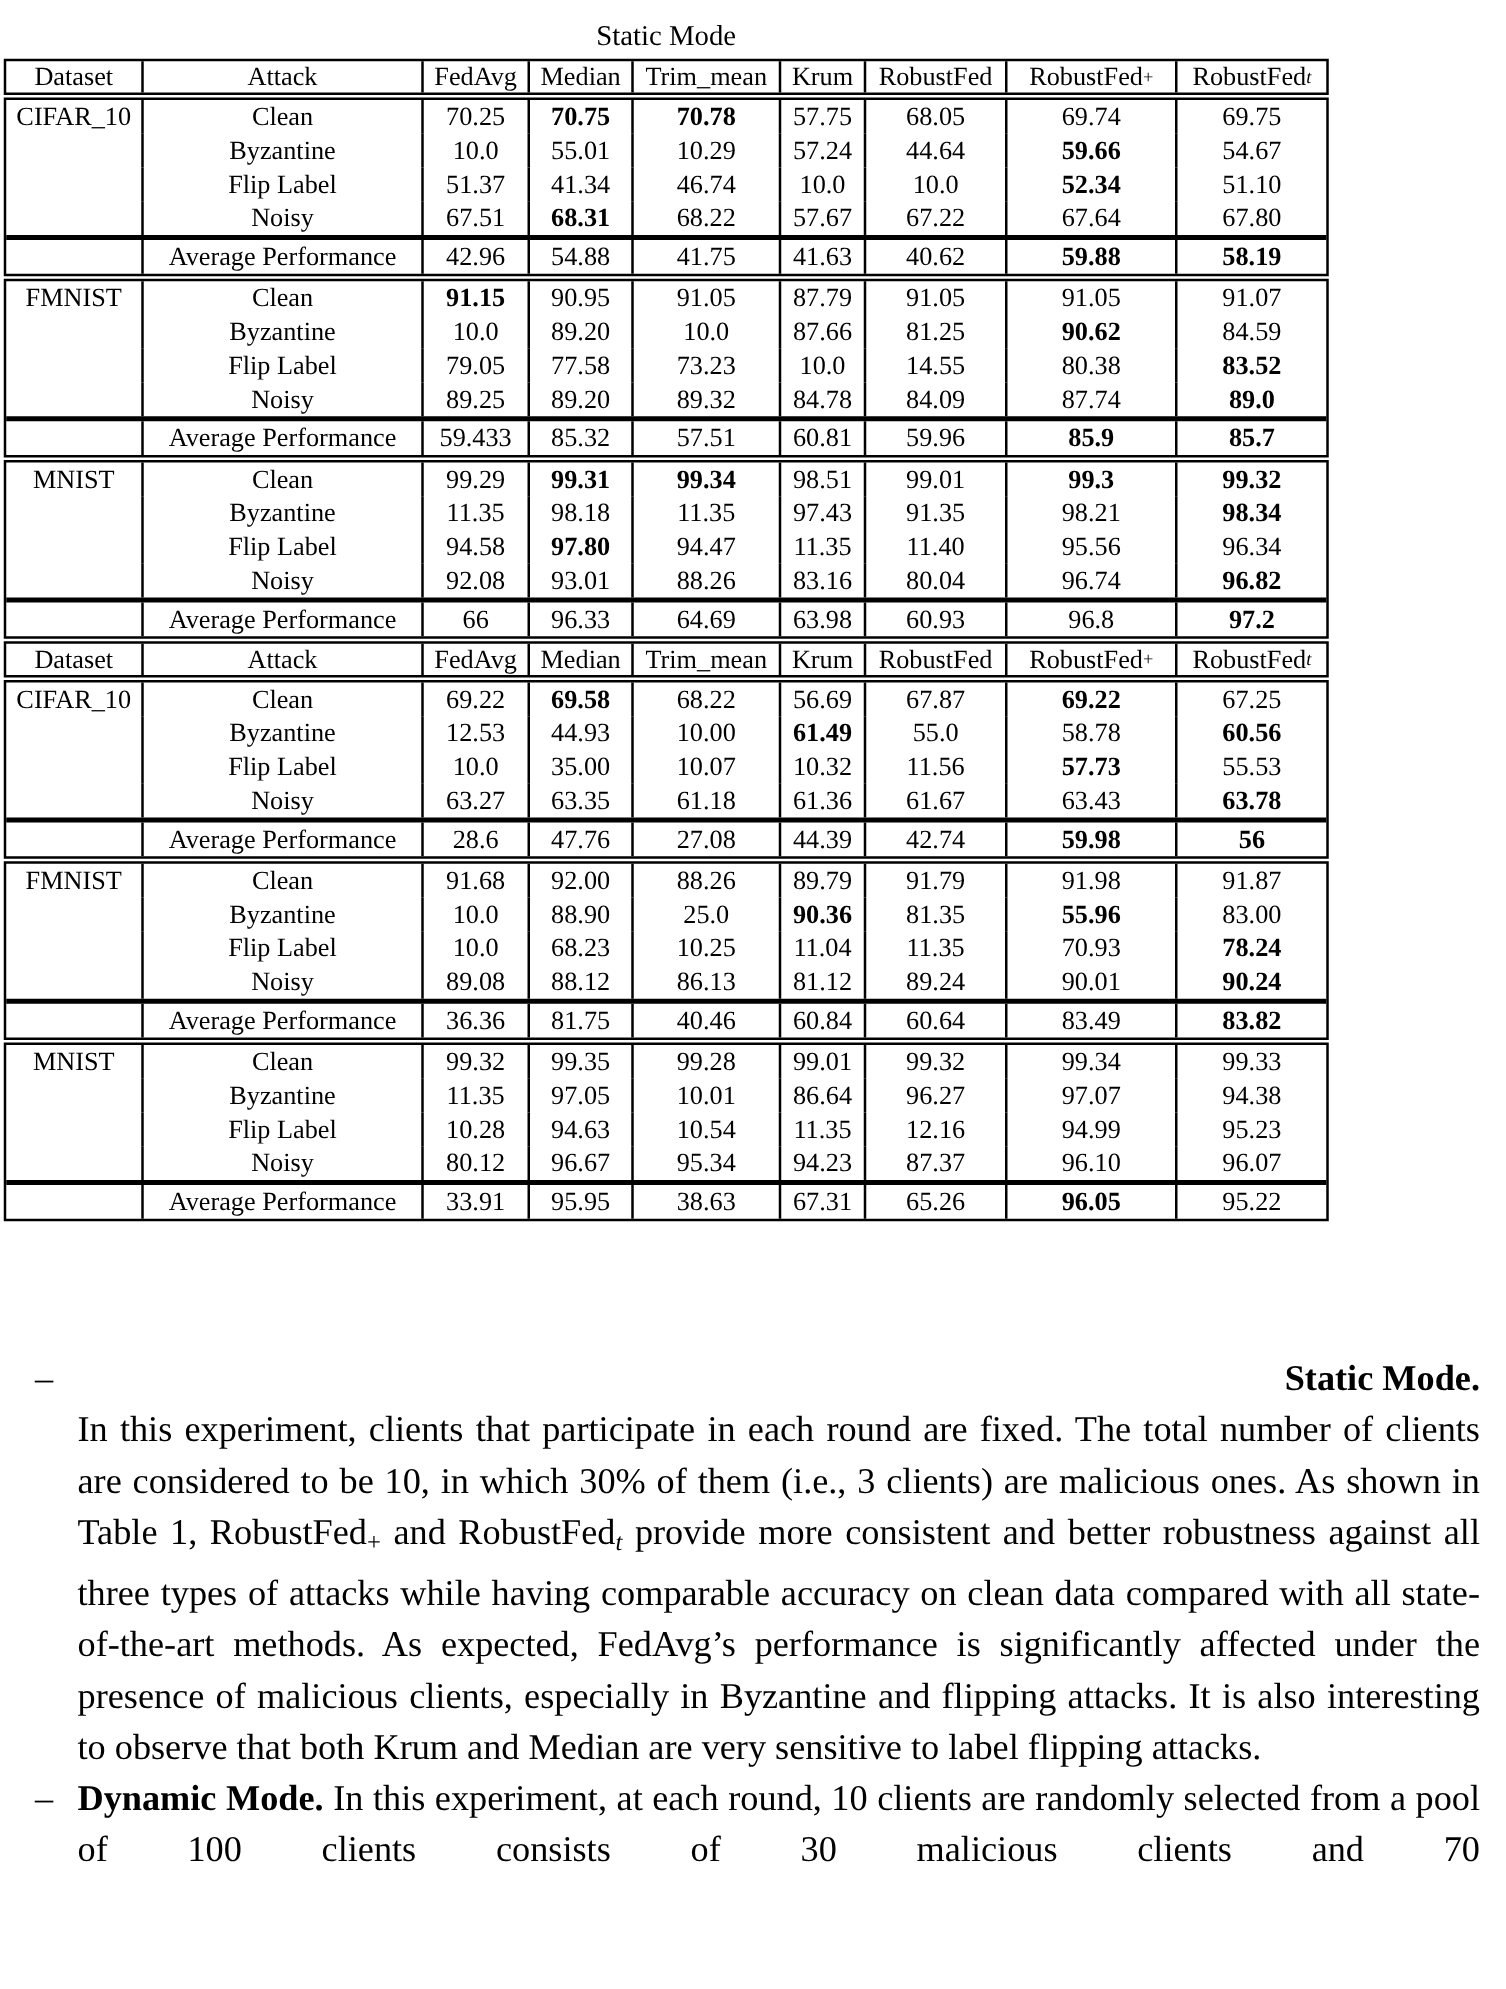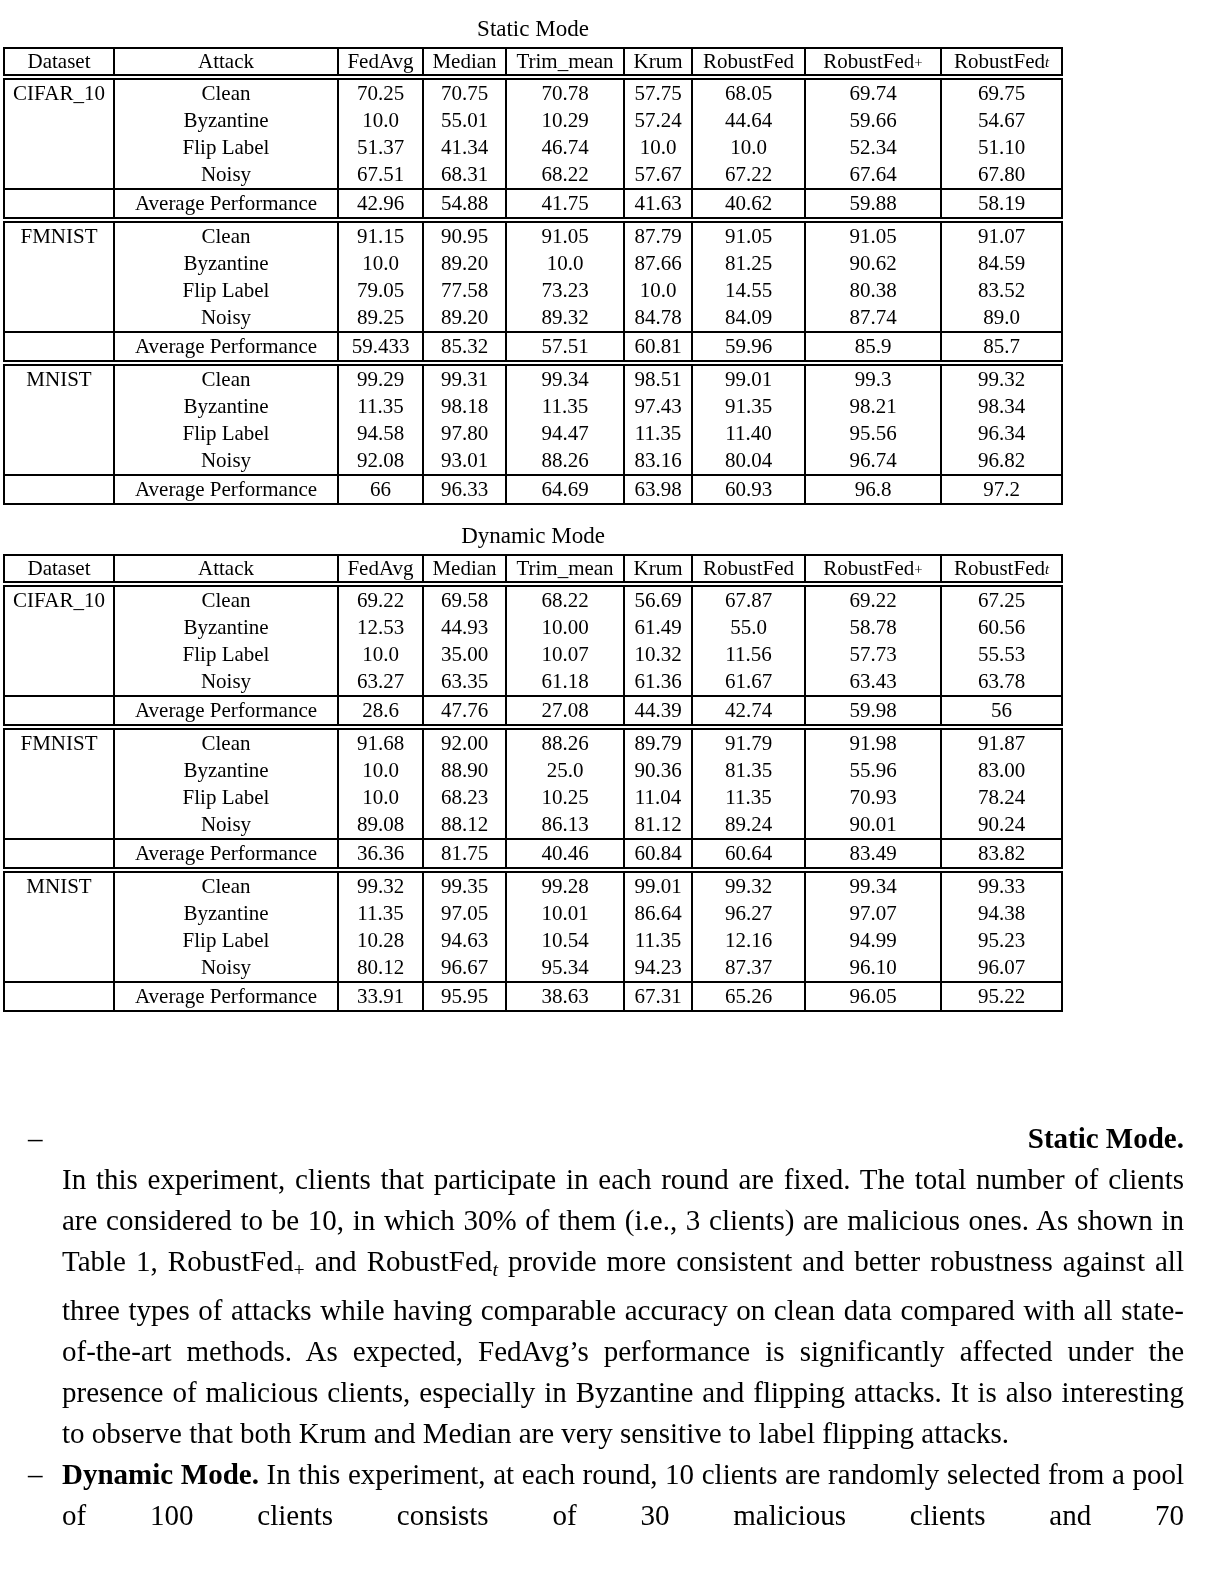--- a/index.html
+++ b/index.html
@@ -10,22 +10,22 @@
   .tbl-title{width:1060px;margin-left:3px;text-align:center;font-size:23px;
              padding:16px 0 5px 0;}
   .tbl{width:1060px;margin-left:3px;}
   .tbl-section{border:2px solid #000;margin-bottom:2px;box-sizing:border-box;background:#fff;}
   .trow{display:grid;grid-template-columns:110px 224px 85px 83px 118px 68px 113px 136px 119px;}
   .cell{border-right:2px solid #000;box-sizing:border-box;height:27px;
         display:flex;align-items:center;justify-content:center;
         font-size:21px;overflow:hidden;white-space:nowrap;}
   .cell.last{border-right:none;}
   .trow.head .cell{height:25px;}
-  .trow.avg{border-top:2px solid #000000;}
-  .cell.b{font-weight:normal;}
+  .trow.avg{border-top:4px solid #000000;}
+  .cell.b{font-weight:bold;}
   .subsc{font-size:70%;vertical-align:sub;align-self:flex-end;padding-bottom:3px;}
   .subsc.it{font-style:italic;}
 
   .notes{margin:106px 0 0 62px;width:1122px;font-size:29px;line-height:41px;
          text-align:justify;}
   .note-item{position:relative;}
   .note-item.clipped{text-align-last:justify;}
   .marker{position:absolute;left:-34px;top:0;}
   .note-heading{font-weight:bold;}
   .note-heading.block{display:block;text-align:right;}
@@ -240,21 +240,20 @@
             <div class="cell">63.98</div>
             <div class="cell">60.93</div>
             <div class="cell">96.8</div>
             <div class="cell last b">97.2</div>
           </div>
         </div>
       </div>
   </div>
 
   <div>
-    <div class="tbl-title">Dynamic Mode</div>
     <div class="tbl" id="tbl-1">
         <div class="tbl-section">
           <div class="trow head">
             <div class="cell">
               <span>Dataset</span>
             </div>
             <div class="cell">
               <span>Attack</span>
             </div>
             <div class="cell">

